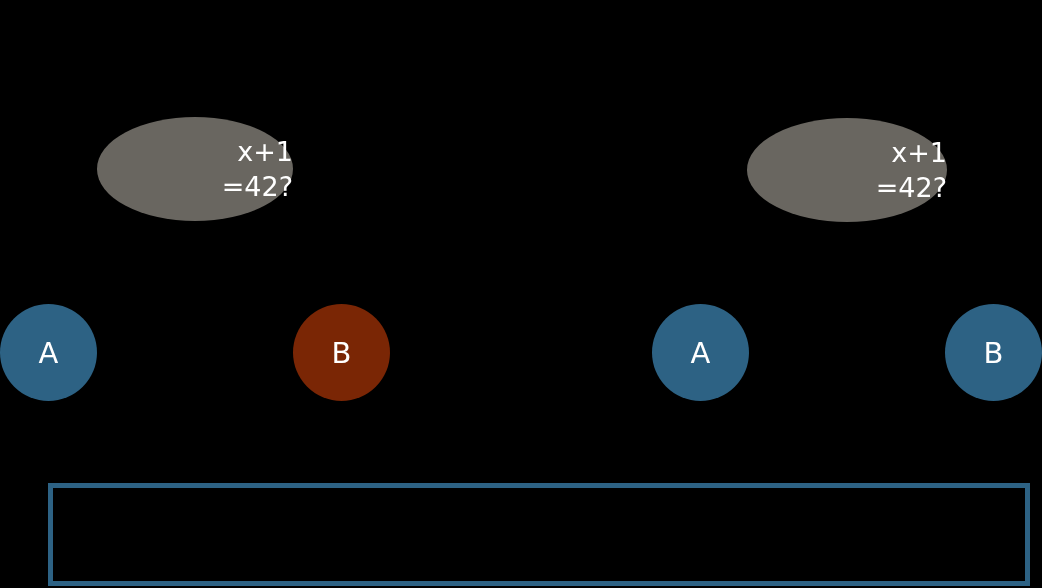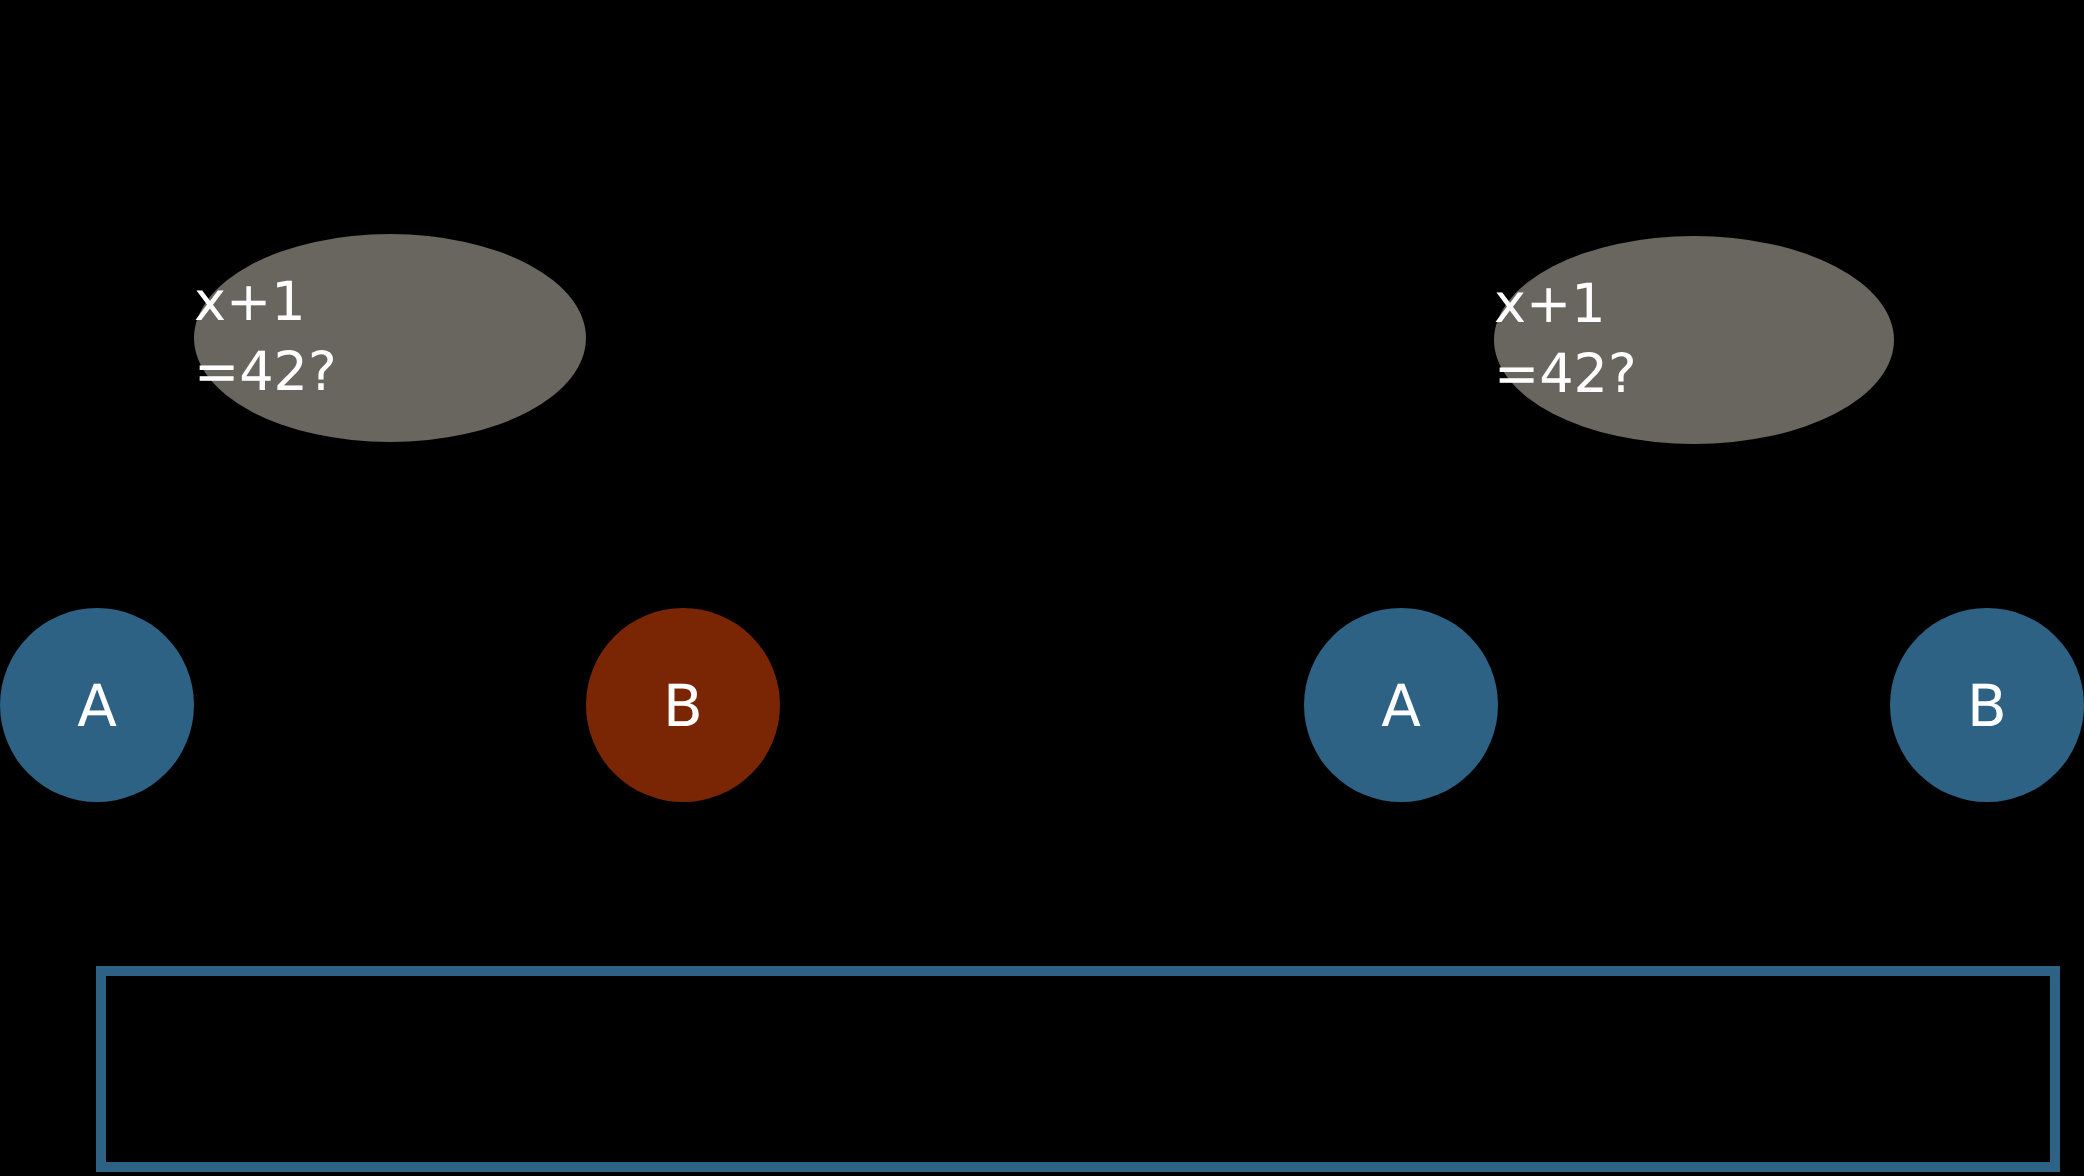--- a/index.html
+++ b/index.html
@@ -14,21 +14,21 @@
     background: var(--canvas-bg, #000);
     overflow: hidden;
     font-family: "DejaVu Sans", "Liberation Sans", sans-serif;
   }
   .bubble {
     position: absolute;
     background: var(--bubble-fill, #696660);
     border-radius: 50%;
     display: flex;
     flex-direction: column;
-    align-items: flex-start;
+    align-items: flex-end;
     justify-content: center;
     color: var(--label-text, #fff);
     font-size: 27px;
     line-height: 35px;
     text-align: center;
   }
   .bubble.left  { left: 97px;  top: 117px; width: 196px; height: 104px; }
   .bubble.right { left: 747px; top: 118px; width: 200px; height: 104px; }
   .node {
     position: absolute;

